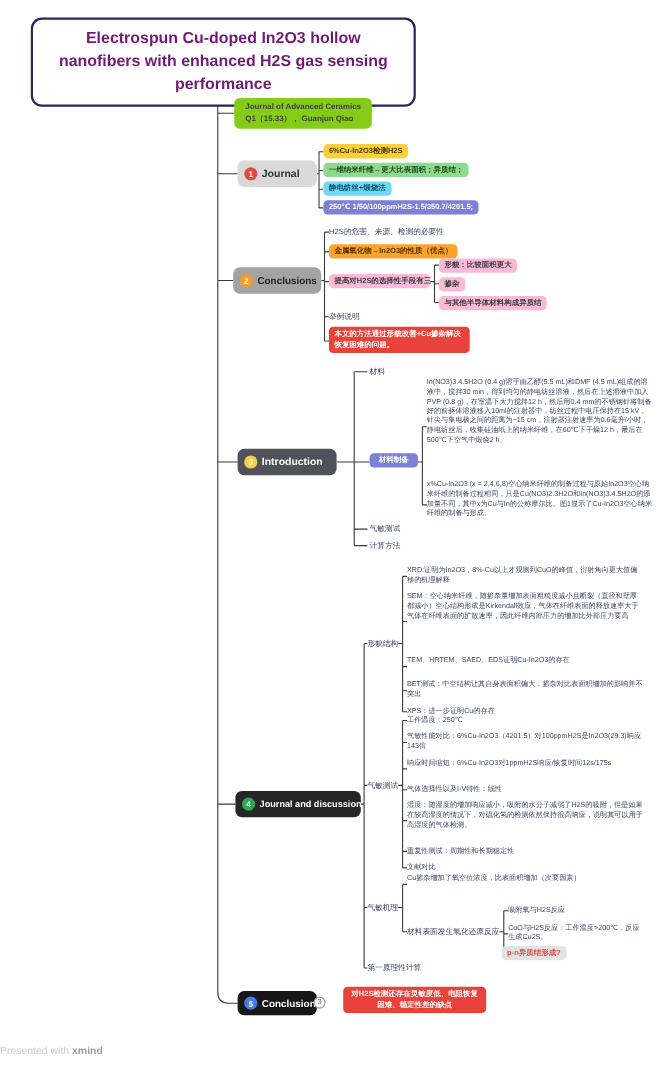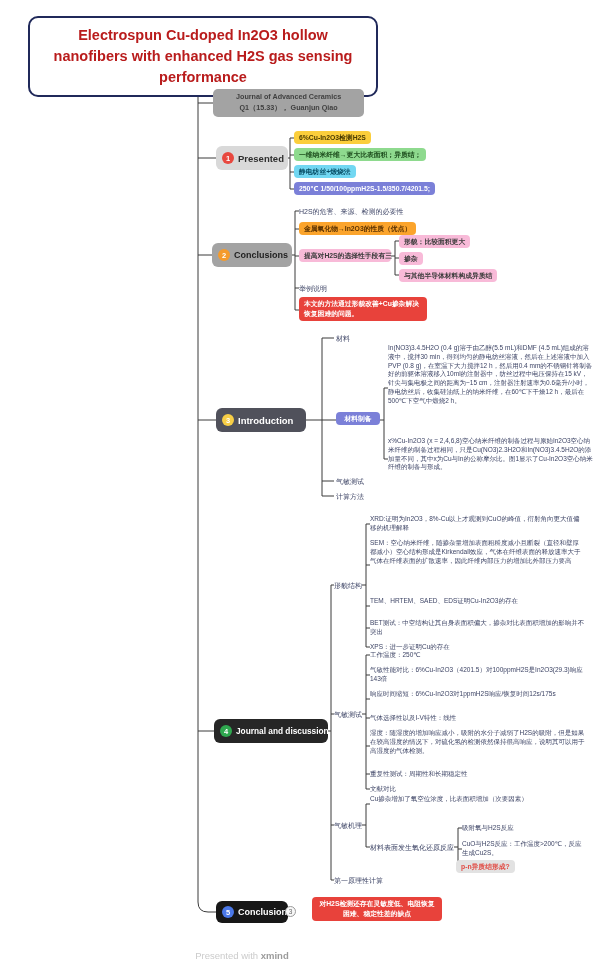--- a/index.html
+++ b/index.html
@@ -1,26 +1,26 @@
 <!DOCTYPE html>
 <html><head>
 <meta charset="utf-8">
 <style>
   html,body{margin:0;padding:0;background:#fff;}
   #canvas{position:relative;width:600px;height:973px;background:#ffffff;overflow:hidden;
           font-family:"Liberation Sans","DejaVu Sans",sans-serif;}
   #wires{position:absolute;left:0;top:0;z-index:0;}
   .abs{position:absolute;z-index:1;box-sizing:border-box;}
   
-  .title-box{border:2px solid #20295a;border-radius:10px;color:#b91c1c;background:#fff;
+  .title-box{border:2px solid #20295a;border-radius:10px;color:#701a75;background:#fff;
              font-size:14.5px;font-weight:bold;text-align:center;line-height:1.45;
              padding:7px 14px;width:350px;}
   
-  .journal{background:#a3a3a3;border-radius:5px;color:#3f3f3f;font-size:7.2px;font-weight:bold;
-           line-height:1.5;padding:3px 23px;white-space:nowrap;text-align:center;}
+  .journal{background:#84cc16;border-radius:5px;color:#3f3f3f;font-size:7.2px;font-weight:bold;
+           line-height:1.5;padding:3px 10px;white-space:nowrap;}
   
   .node{display:flex;align-items:center;gap:4px;border-radius:6px;padding:0 6px;
         font-weight:bold;white-space:nowrap;}
   .n-abstract{background:#d9d9d9;color:#2e2e2e;font-size:9.5px;width:72px;height:24px;}
   .n-intro{background:#a3a3a3;color:#1f1f1f;font-size:9px;width:80px;height:24px;}
   .n-exp{background:#50515b;color:#ffffff;font-size:9.5px;width:90px;height:24px;}
   .n-results{background:#262626;color:#ffffff;font-size:8.3px;width:114px;height:24px;}
   .n-concl{background:#171717;color:#ffffff;font-size:9px;width:72px;height:22px;}
   .marker{width:12px;height:12px;min-width:12px;border-radius:50%;display:flex;align-items:center;
           justify-content:center;color:#fff;font-size:7.5px;font-weight:bold;}
@@ -35,21 +35,21 @@
   .t-orange{background:#fba42c;color:#5b3200;}
   .t-pink{background:#f8bad8;color:#3c3c3c;}
   .t-blue{background:#7b80d8;color:#ffffff;text-align:center;}
   .t-red{background:#e8423b;color:#ffffff;font-size:6.8px;line-height:1.5;white-space:normal;}
   .t-gray{background:#e2e2e2;color:#e14b44;}
   
   .txt{font-size:7px;color:#3e4566;white-space:nowrap;line-height:9px;}
   .para{font-size:6.5px;color:#3e4566;line-height:8.8px;white-space:normal;}
   .badge{width:11px;height:11px;border-radius:50%;background:#f7f7f7;border:1px solid #9a9a9a;
          color:#666;font-size:6.5px;display:flex;align-items:center;justify-content:center;}
-  .footer{width:484px;text-align:center;font-size:9.5px;color:#cbcbcb;}
+  .footer{width:484px;font-size:9.5px;color:#cbcbcb;}
   .footer b{color:#9b9b9b;}
 </style>
 </head>
 <body>
 
 <div id="canvas">
 
   <svg id="wires" width="600" height="973">
     <path fill="none" stroke="#3a3a3a" stroke-width="1" d="
       M198,74 V902 Q198,912 208,912 H216
@@ -72,21 +72,21 @@
 
   <div class="abs title-box" style="left:28px;top:16px;">Electrospun Cu-doped In2O3 hollow nanofibers with enhanced H2S gas sensing performance</div>
 
   <div class="abs journal" style="left:213px;top:89px;">
     <div>Journal of Advanced Ceramics</div>
     <div>Q1（15.33）， Guanjun Qiao</div>
   </div>
 
   <div class="abs node n-abstract" style="left:216px;top:146px;">
     <span class="marker m1">1</span>
-    <span>Presented</span>
+    <span>Journal</span>
   </div>
   <div class="abs tag t-yellow" style="left:294px;top:131px;">6%Cu-In2O3检测H2S</div>
   <div class="abs tag t-green" style="left:294px;top:148px;">一维纳米纤维→更大比表面积；异质结；</div>
   <div class="abs tag t-cyan" style="left:294px;top:165px;">静电纺丝+煅烧法</div>
   <div class="abs tag t-purple" style="left:294px;top:182px;">250℃ 1/50/100ppmH2S-1.5/350.7/4201.5;</div>
 
   <div class="abs node n-intro" style="left:212px;top:243px;">
     <span class="marker m2">2</span>
     <span>Conclusions</span>
   </div>

